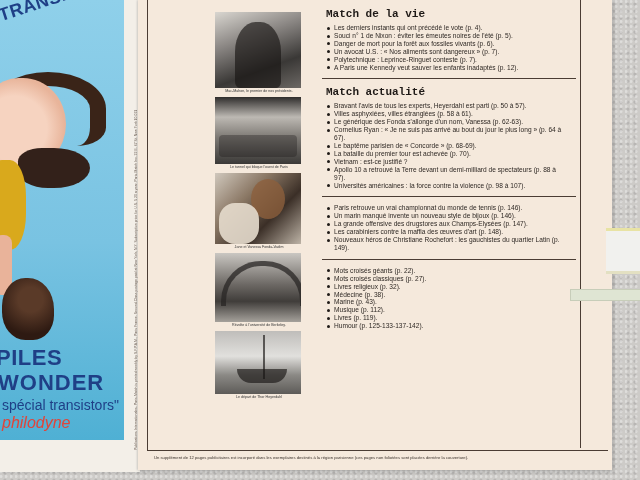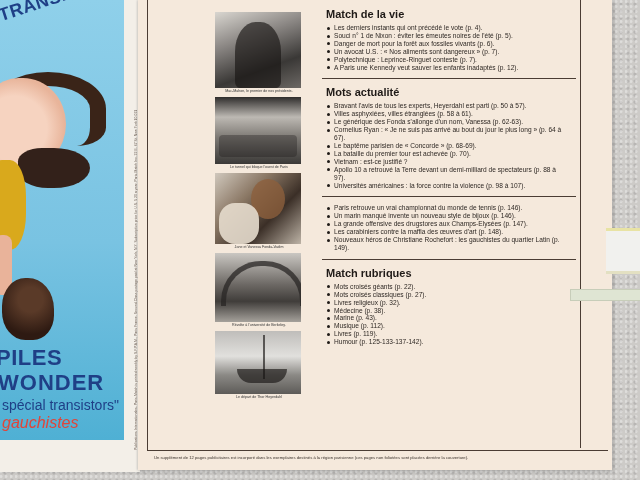--- a/index.html
+++ b/index.html
@@ -117,21 +117,21 @@
   .p5 { height:63px; background:linear-gradient(180deg,#bfbdba 0%,#e1e0dd 40%,#8b8985 70%,#5d5b58 100%); }
   .silhouette {
     position:absolute; background:rgba(25,22,20,0.65);
   }
   .content {
     position:absolute; left:188px; top:8px; width:236px;
     color:#2a2420;
   }
   .section { position:relative; }
   .section-title {
-    font-family:Liberation Sans, sans-serif; font-weight:bold; font-size:11px;
+    font-family:Liberation Mono, monospace; font-weight:bold; font-size:11px;
     margin:0 0 4px 0; color:#1f1a17;
   }
   .items { list-style:none; padding:0; margin:0; }
   .items li {
     position:relative; padding-left:8px;
     font-size:6.6px; line-height:7.9px; color:#2e2824;
   }
   .items li::before {
     content:""; position:absolute; left:1px; top:2.6px;
     width:3px; height:3px; border-radius:50%; background:#1f1a17;
@@ -161,21 +161,21 @@
     <div class="ad-headline">TRANSISTOR</div>
     <div class="ad-hair"></div>
     <div class="ad-face"></div>
     <div class="ad-curl"></div>
     <div class="ad-dress"></div>
     <div class="ad-arm"></div>
     <div class="ad-glove"></div>
     <div class="ad-brand1">PILES</div>
     <div class="ad-brand2">WONDER</div>
     <div class="ad-tag">spécial transistors"</div>
-    <div class="ad-logo">gauchistes</div>
+    <div class="ad-logo">philodyne</div>
   </div>
 </div>
 
 <div class="page">
   <div class="page-frame">
     <div class="frame-right"></div>
   </div>
 
   <div class="imprint">
     <span>Publications Internationales. Paris-Match is printed weekly by S.F.P.A.M., Paris France. Second-Class postage paid at New York, N.Y. Subscription price for U.S. $ 20 a year. Paris-Match Inc. 22 E. 67 St. New York 10.021</span>
@@ -224,21 +224,21 @@
         <li>Souci n° 1 de Nixon : éviter les émeutes noires de l'été (p. 5).</li>
         <li>Danger de mort pour la forêt aux fossiles vivants (p. 6).</li>
         <li>Un avocat U.S. : « Nos aliments sont dangereux » (p. 7).</li>
         <li>Polytechnique : Leprince-Ringuet conteste (p. 7).</li>
         <li>A Paris une Kennedy veut sauver les enfants inadaptés (p. 12).</li>
       </ul>
     </div>
     <div class="rule"></div>
 
     <div class="section">
-      <h2 class="section-title">Mots actualité</h2>
+      <h2 class="section-title">Match actualité</h2>
       <ul class="items">
         <li>Bravant l'avis de tous les experts, Heyerdahl est parti (p. 50 à 57).</li>
         <li>Villes asphyxiées, villes étranglées (p. 58 à 61).</li>
         <li>Le générique des Fonda s'allonge d'un nom, Vanessa (p. 62-63).</li>
         <li>Cornelius Ryan : « Je ne suis pas arrivé au bout du jour le plus long » (p. 64 à 67).</li>
         <li>Le baptême parisien de « Concorde » (p. 68-69).</li>
         <li>La bataille du premier tour est achevée (p. 70).</li>
         <li>Vietnam : est-ce justifié ?</li>
         <li>Apollo 10 a retrouvé la Terre devant un demi-milliard de spectateurs (p. 88 à 97).</li>
         <li>Universités américaines : la force contre la violence (p. 98 à 107).</li>
@@ -251,21 +251,20 @@
         <li>Paris retrouve un vrai championnat du monde de tennis (p. 146).</li>
         <li>Un marin manqué invente un nouveau style de bijoux (p. 146).</li>
         <li>La grande offensive des drugstores aux Champs-Elysées (p. 147).</li>
         <li>Les carabiniers contre la maffia des œuvres d'art (p. 148).</li>
         <li>Nouveaux héros de Christiane Rochefort : les gauchistes du quartier Latin (p. 149).</li>
       </ul>
     </div>
     <div class="rule"></div>
 
     <div class="section">
-      <h2 class="section-title">Match rubriques</h2>
       <ul class="items">
         <li>Mots croisés géants (p. 22).</li>
         <li>Mots croisés classiques (p. 27).</li>
         <li>Livres religieux (p. 32).</li>
         <li>Médecine (p. 38).</li>
         <li>Marine (p. 43).</li>
         <li>Musique (p. 112).</li>
         <li>Livres (p. 119).</li>
         <li>Humour (p. 125-133-137-142).</li>
       </ul>

